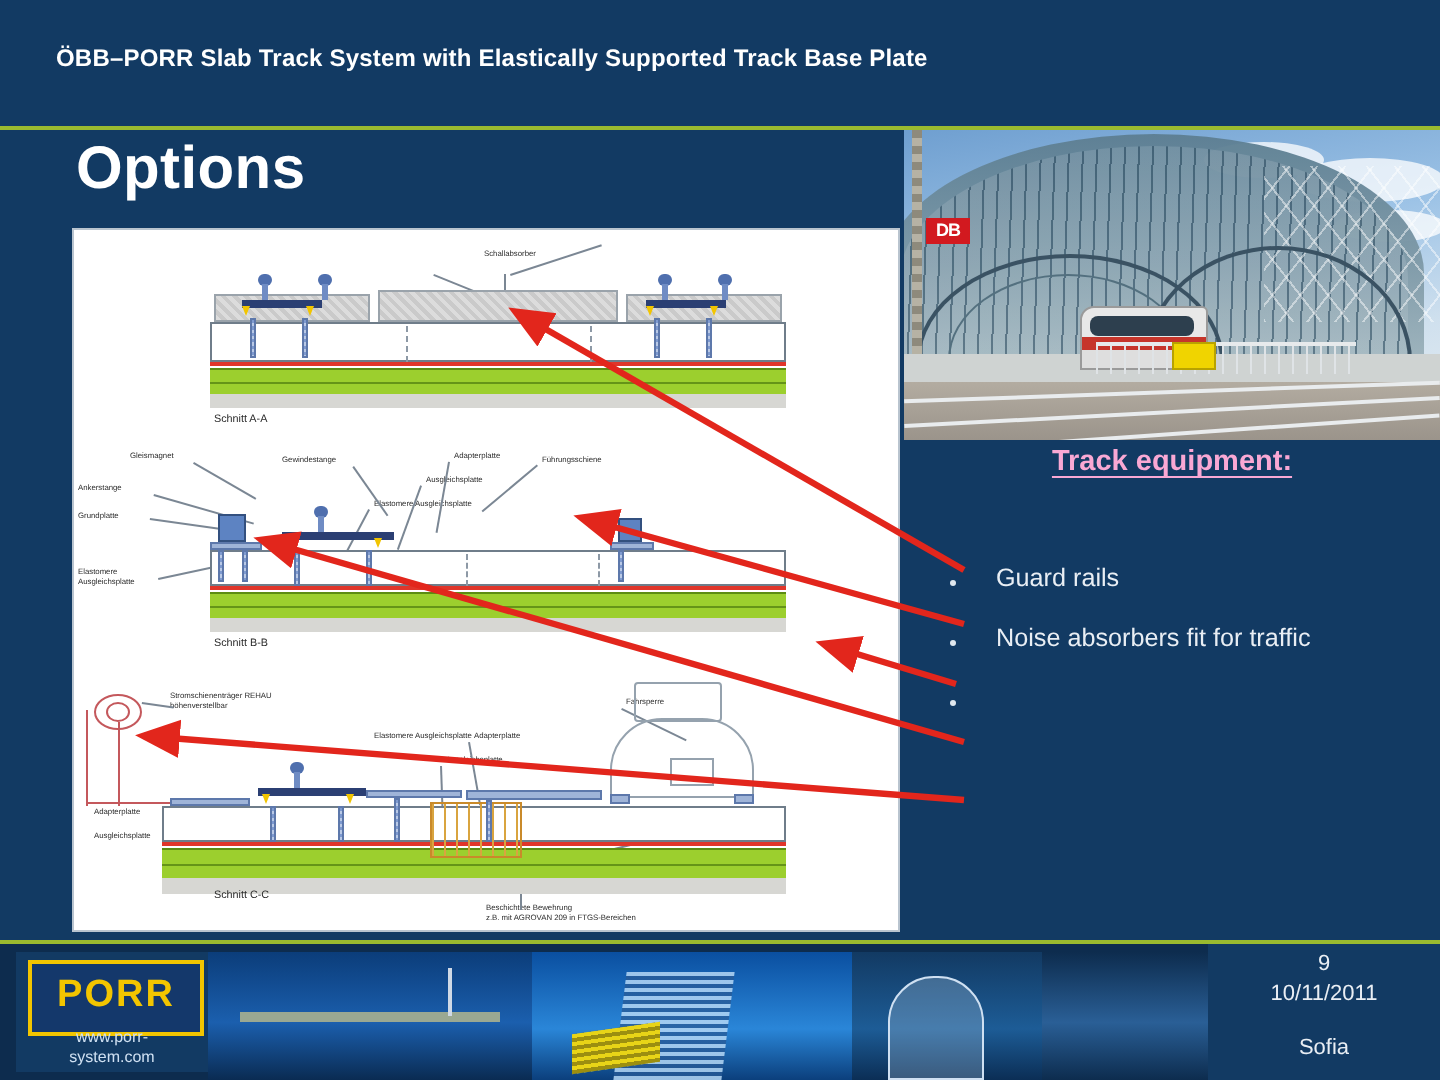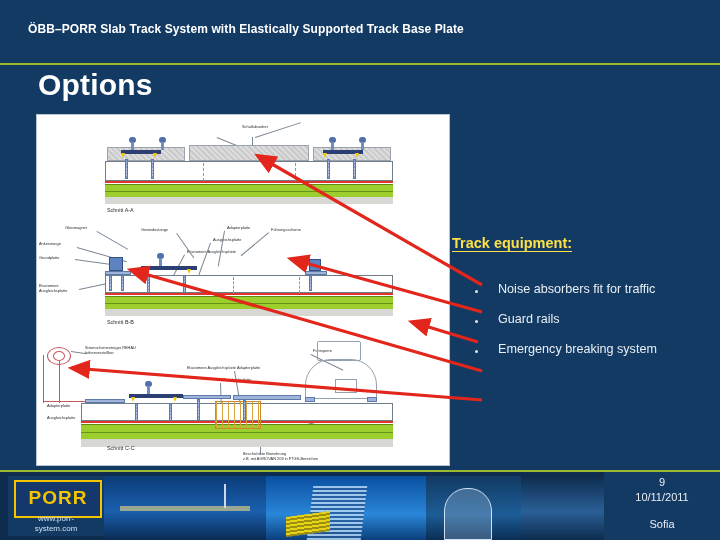--- a/index.html
+++ b/index.html
@@ -42,22 +42,22 @@
   .ph-fence{position:absolute;left:96px;top:106px;width:130px;height:14px;
             background:repeating-linear-gradient(90deg,#dfe3e6 0 1px,transparent 1px 7px);
             border-top:2px solid #e7eaec;}
   .ph-yellow{position:absolute;left:134px;top:106px;width:20px;height:12px;background:#f0d400;border:1px solid #b8a200;}
   .ph-ballast{position:absolute;left:0;right:0;top:126px;height:30px;
               background:linear-gradient(180deg,#b3aca1 0%,#9a938a 100%);}
   .ph-rail{position:absolute;height:2px;background:#e9ecee;}
 
   
   .rpanel{position:absolute;left:452px;top:221px;width:268px;height:245px;background:#123a63;}
-  .rp-title{position:absolute;left:0;right:0;top:14px;font-size:14.5px;font-weight:bold;
-            color:#fde047;text-decoration:underline;text-underline-offset:3px;}
+  .rp-title{position:absolute;left:0;right:0;top:2px;text-align:center;font-size:14.5px;font-weight:bold;
+            color:#f9a8d4;text-decoration:underline;text-underline-offset:3px;}
   .blist{position:absolute;left:0;top:58px;width:268px;}
   .brow{position:relative;height:30px;}
   .bdot{position:absolute;left:23px;top:11px;width:3px;height:3px;border-radius:50%;background:#dfe7ee;}
   .btxt{position:absolute;left:46px;top:3px;font-size:12.6px;color:#e9eef4;white-space:nowrap;}
 
   
   .dpanel{position:absolute;left:36px;top:114px;width:414px;height:352px;background:#ffffff;
           border:1px solid #b9c4cf;box-sizing:border-box;overflow:hidden;}
 
   .lbl{position:absolute;font-size:3.9px;color:#2b2b2b;white-space:nowrap;line-height:1.3;}
@@ -125,35 +125,55 @@
 <body>
 
 <div class="slide">
 
   <div class="hdr">
     <div class="hdr-title">ÖBB–PORR Slab Track System with Elastically Supported Track Base Plate</div>
   </div>
   <div class="greenrule"></div>
   <div class="slide-title">Options</div>
 
+  <div class="photo">
+    <div class="ph-sky"></div>
+    <div class="ph-cloud" style="left:150px;top:6px;width:60px;height:18px;"></div>
+    <div class="ph-cloud" style="left:196px;top:14px;width:74px;height:22px;"></div>
+    <div class="ph-cloud" style="left:215px;top:40px;width:56px;height:16px;"></div>
+    <div class="ph-hall"></div>
+    <div class="ph-mesh"></div>
+    <div class="ph-arch" style="left:6px;top:62px;width:150px;height:52px;"></div>
+    <div class="ph-arch" style="left:120px;top:58px;width:130px;height:56px;"></div>
+    <div class="ph-arch2" style="left:22px;top:72px;width:118px;height:42px;"></div>
+    <div class="ph-mast"></div>
+    <div class="ph-db">DB</div>
+    <div class="ph-plat"></div>
+    <div class="ph-train"></div>
+    <div class="ph-fence"></div>
+    <div class="ph-yellow"></div>
+    <div class="ph-ballast"></div>
+    <div class="ph-rail" style="left:0;top:130px;width:268px;transform:rotate(-2deg);"></div>
+    <div class="ph-rail" style="left:0;top:140px;width:268px;transform:rotate(-3deg);"></div>
+    <div class="ph-rail" style="left:30px;top:150px;width:238px;transform:rotate(-4deg);"></div>
+  </div>
 
   <div class="rpanel">
     <div class="rp-title">Track equipment:</div>
     <div class="blist">
       <div class="brow">
         <span class="bdot"></span>
-        <span class="btxt">Noise absorbers fit for traffic</span>
+        <span class="btxt">Guard rails</span>
       </div>
       <div class="brow">
         <span class="bdot"></span>
-        <span class="btxt">Guard rails</span>
+        <span class="btxt">Noise absorbers fit for traffic</span>
       </div>
       <div class="brow">
         <span class="bdot"></span>
-        <span class="btxt">Emergency breaking system</span>
       </div>
     </div>
   </div>
 
   <div class="dpanel">
 
     <div class="sec" style="left:0;top:0;width:414px;height:100px;">
       <div class="lbl" style="left:205px;top:9px;">Schallabsorber</div>
       <div class="lead" style="left:180px;top:22px;width:38px;transform:rotate(22deg);"></div>
       <div class="lead" style="left:218px;top:22px;width:48px;transform:rotate(-18deg);"></div>

